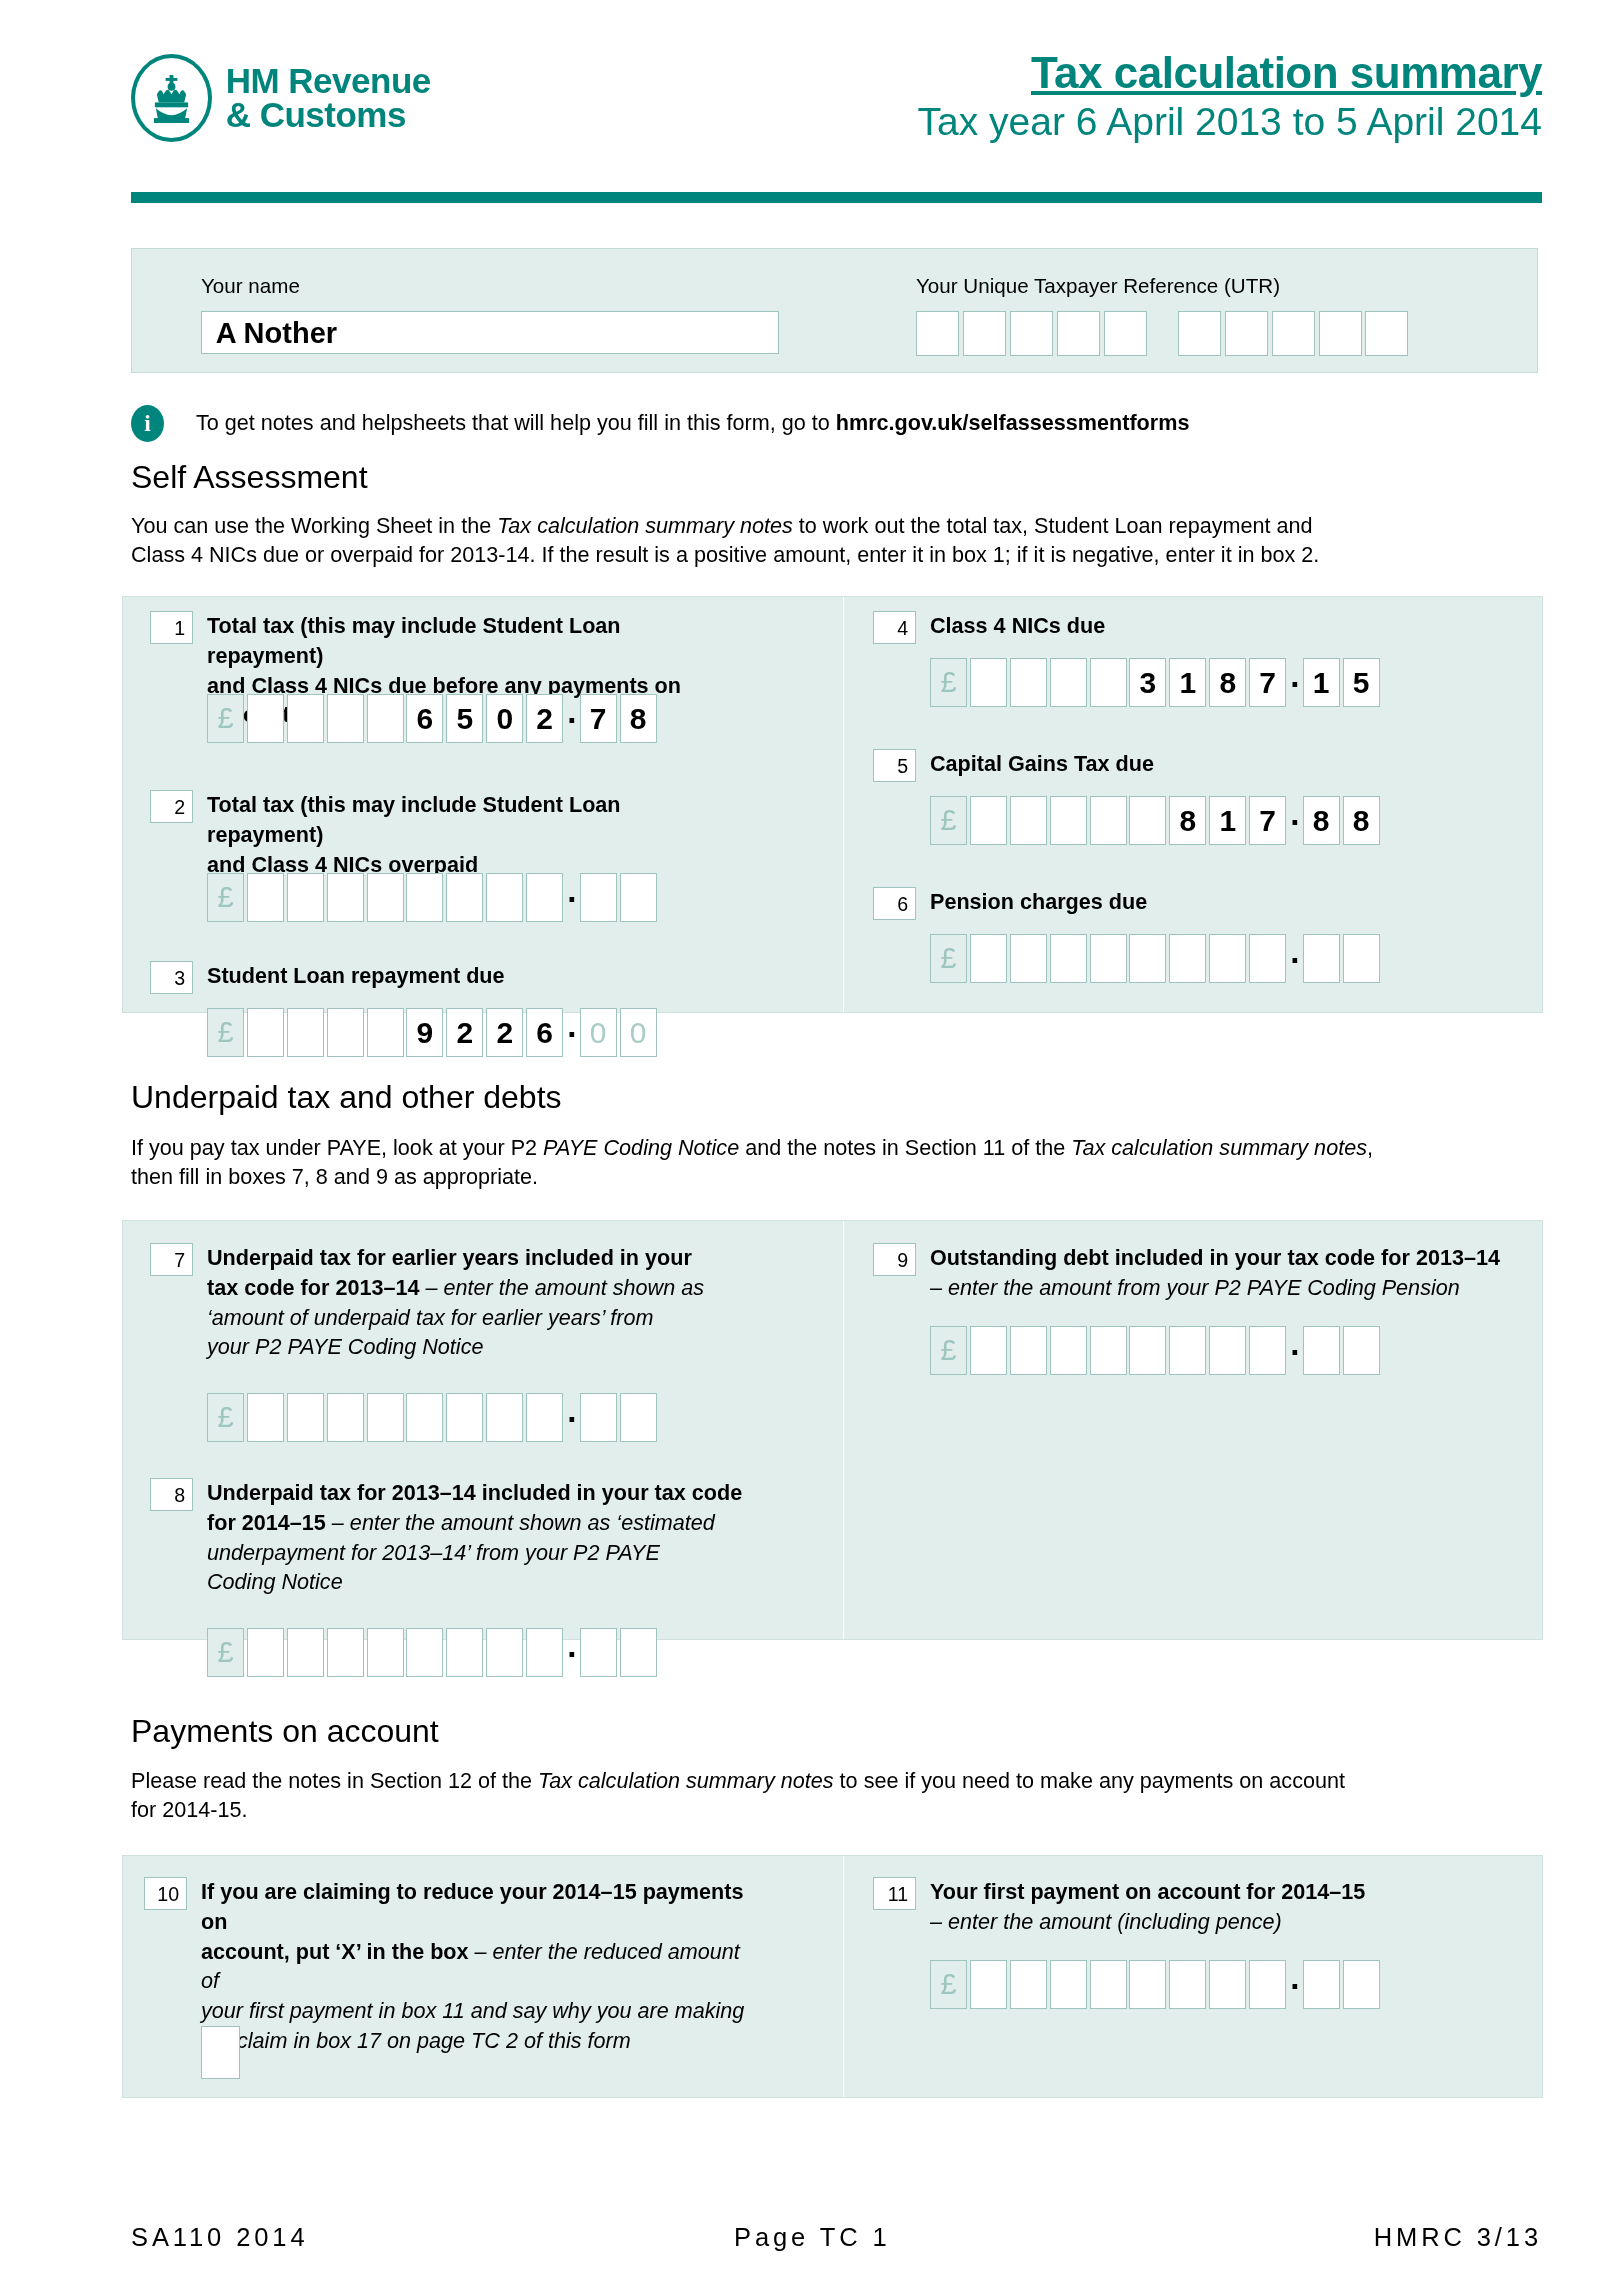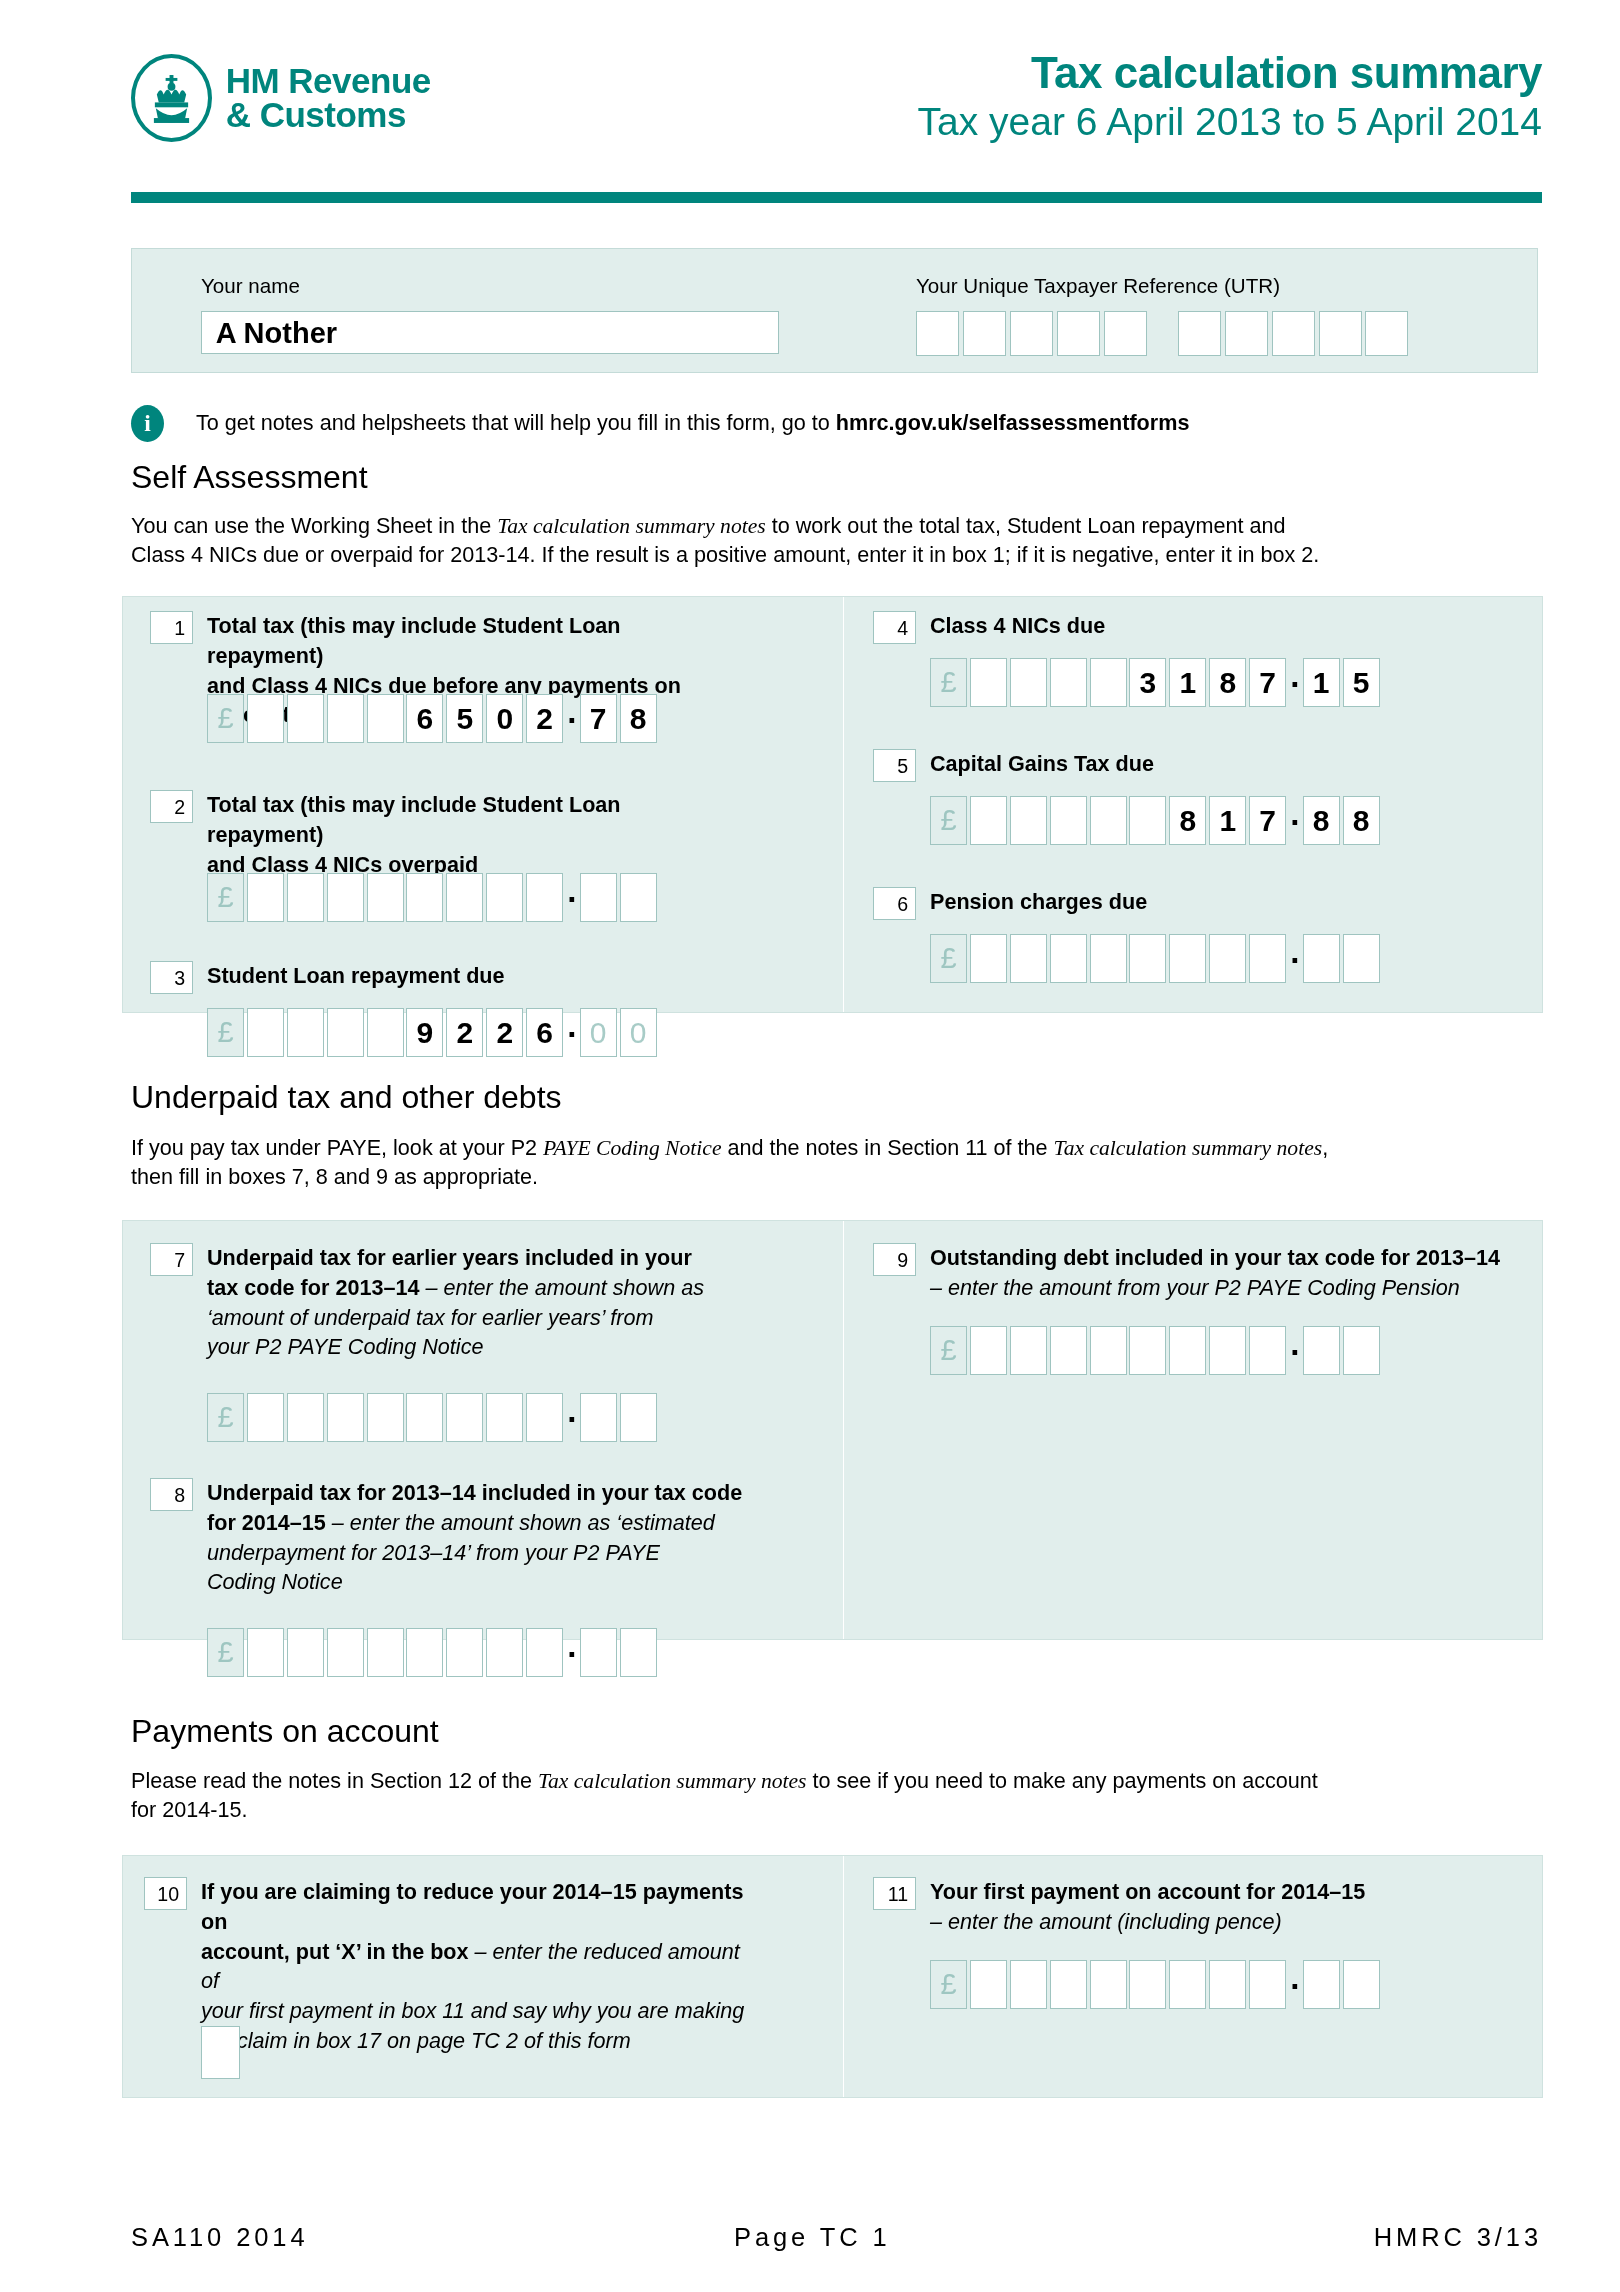--- a/index.html
+++ b/index.html
@@ -17,21 +17,21 @@
   .header { position:absolute; left:103px; top:54px; width:1411px; height:108px; }
   .logo { position:absolute; left:0; top:0; display:flex; align-items:center; gap:13.7px; }
   .crown-ellipse {
     width:73px; height:80px; border:4.9px solid #00857d; border-radius:50%;
     display:flex; align-items:center; justify-content:center;
   }
   .crown-ellipse svg { display:block; }
   .logo-words { color:#00857d; font-weight:bold; font-size:35px; line-height:0.98;
                 font-family:"Liberation Sans", sans-serif; letter-spacing:-0.5px; }
   .title-wrap { position:absolute; right:0; top:-3.9px; text-align:right; color:#00857d; }
-  .doc-title { font-size:44px; font-weight:bold; line-height:1.06; letter-spacing:-0.5px; }
+  .doc-title { font-size:44px; font-weight:bold; line-height:1.06; letter-spacing:-0.5px;text-decoration:underline; }
   .doc-subtitle { font-size:39px; line-height:1.18; margin-top:2px; }
   .rule { position:absolute; left:103px; top:192px; width:1411px; height:10.8px; background:#00857d; }
 
   
   .idpanel { position:absolute; left:103px; top:248px; width:1407px; height:125px;
              background:#e1eeec; border:1px solid #c4dbd8; box-sizing:border-box; }
   .idpanel .label { position:absolute; font-size:20.6px; color:#000; }
   .name-label { left:69px; top:24.5px;text-align:center; }
   .utr-label  { left:784px; top:24.5px; }
   .name-field { position:absolute; left:69px; top:62px; width:578px; height:43px;
@@ -48,21 +48,21 @@
                background:#00857d; border-radius:50%;
                color:#fff; font-weight:bold; font-size:23.5px;
                text-align:center; line-height:37px; font-family:"Liberation Serif", serif; }
   .info-text { position:absolute; left:65px; top:4.9px; font-size:21.6px; }
   .info-text b { font-weight:bold; }
 
   
   .h2 { position:absolute; font-size:32px; font-weight:normal; color:#000;
         font-family:"Liberation Sans", sans-serif; }
   .para { position:absolute; font-size:21.6px; line-height:1.32; color:#000; width:1411px; }
-  .para i, .info-text i { font-style:italic;font-family:Liberation Serif, serif; }
+  .para i, .info-text i { font-style:italic; }
 
   
   .panel { position:absolute; background:#e1eeec; border:1px solid #cfe2df;
            box-sizing:border-box; }
   .panel .divider { position:absolute; top:0; bottom:0; width:1px; background:#ffffff; }
 
   
   .q { position:absolute; }
   .qnum { position:absolute; left:0; top:0; width:43px; height:33px;
           background:#fff; border:1px solid #9fc4c0; box-sizing:border-box;

